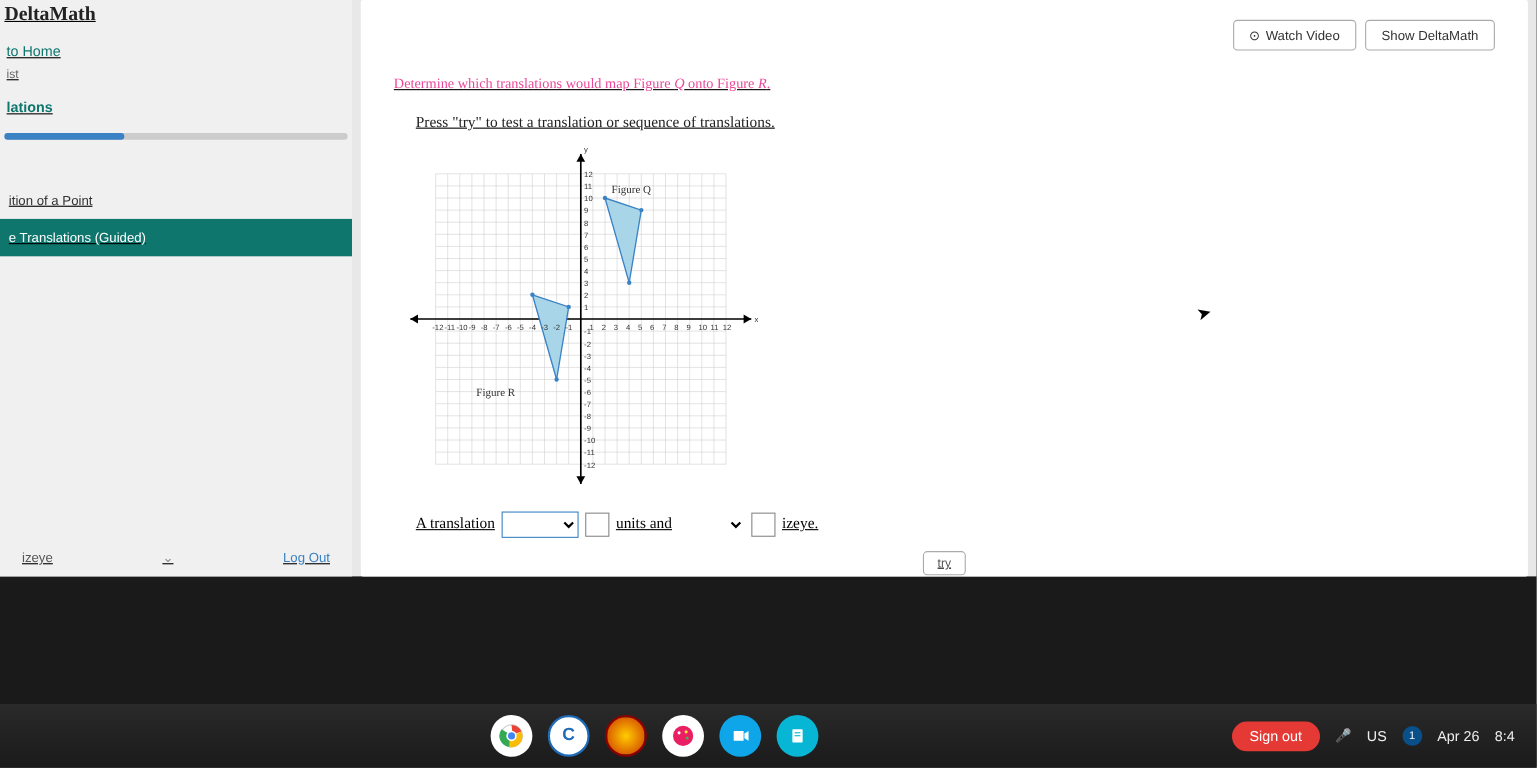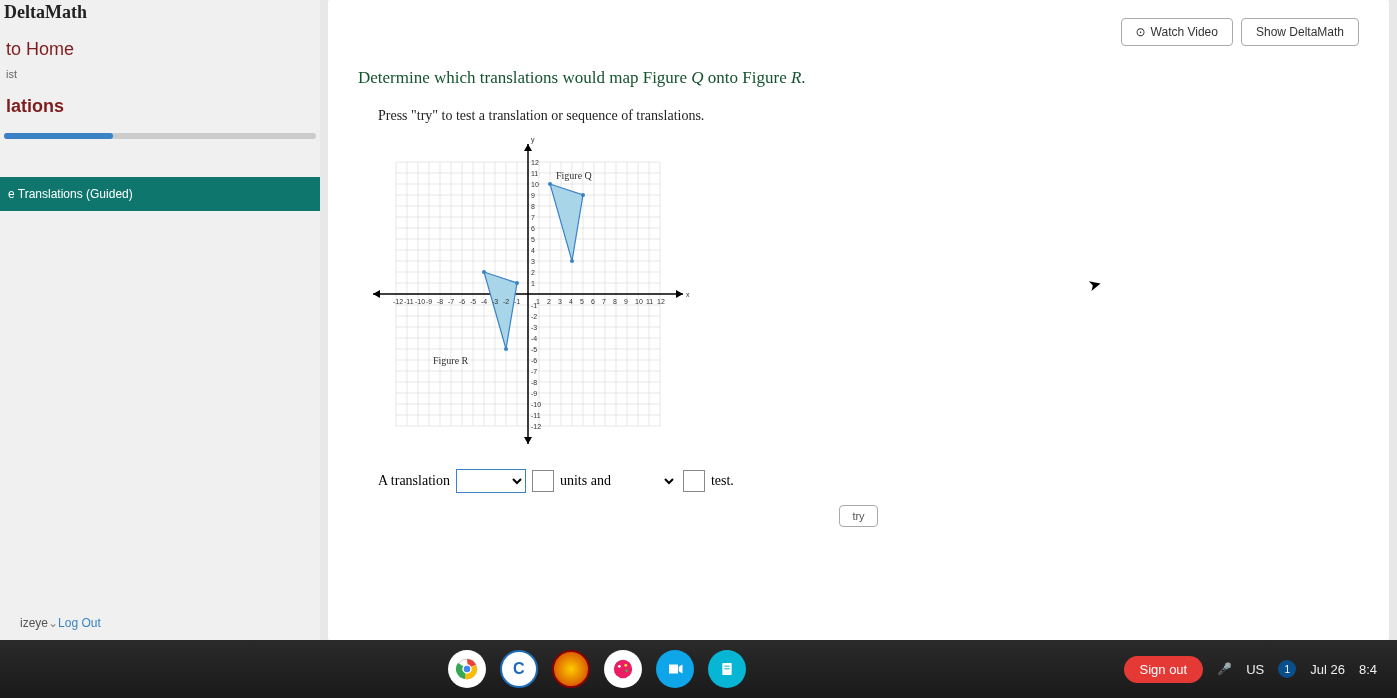--- a/index.html
+++ b/index.html
@@ -7,44 +7,45 @@
     font-family: Arial, sans-serif;
     background: #1a1a1a;
     width: 1397px;
     height: 698px;
     overflow: hidden;
     position: relative;
   }
   .screen {
     background: #e8e8e8;
     width: 100%;
-    height: 640px;
+    height: 524px;
     display: flex;
     position: relative;
+    text-decoration: underline;
   }
   .sidebar {
     width: 320px;
     background: #f0f0f0;
     padding: 0;
     display: flex;
     flex-direction: column;
     justify-content: space-between;
   }
   .sidebar-top { padding: 0 0 10px 0; }
   .brand {
     font-family: Georgia, serif;
     font-size: 18px;
     font-weight: bold;
     padding: 2px 10px 8px 4px;
     color: #222;
   }
   .nav-item {
     padding: 8px 6px;
-    font-size: 18px;
-    color: #7f1d1d;
+    font-size: 13px;
+    color: #0f766e;
     cursor: pointer;
   }
   .progress-wrap { padding: 8px 4px; }
   .progress-bar {
     height: 6px;
     background: #ccc;
     border-radius: 3px;
     width: 100%;
     position: relative;
   }
@@ -60,21 +61,21 @@
     color: #333;
     cursor: pointer;
   }
   .sub-item.active {
     background: #0f766e;
     color: #fff;
   }
   .sidebar-bottom {
     padding: 10px 20px;
     display: flex;
-    justify-content: flex-start;
+    justify-content: space-between;
     align-items: center;
     font-size: 12px;
     color: #555;
   }
   .logout { color: #3b82c4; cursor: pointer; }
   .chev { color:#888; cursor:pointer; }
 
   .main {
     flex: 1;
     background: #fff;
@@ -104,22 +105,22 @@
   }
   .q-header {
     font-family: Georgia, serif;
     font-size: 16px;
     color: #6d28d9;
     margin-bottom: 30px;
     text-align: right;
   }
   .q-text {
     font-family: Georgia, serif;
-    font-size: 17px;
-    color: #14532d;
+    font-size: 13px;
+    color: #ec4899;
     margin-bottom: 20px;
   }
   .q-sub {
     font-family: Georgia, serif;
     font-size: 14px;
     color: #222;
     margin-bottom: 10px;
     margin-left: 20px;
   }
   .graph-container {
@@ -213,20 +214,21 @@
       <div class="brand">DeltaMath</div>
       <div class="nav-item">to Home</div>
       <div class="nav-item" style="padding-top:0;font-size:11px;color:#666">ist</div>
       <div class="nav-item" style="font-weight:bold">lations</div>
       <div class="progress-wrap">
         <div class="progress-bar">
             <div class="progress-fill"></div>
           </div>
       </div>
       <div style="height:30px"></div>
+      <div class="sub-item">ition of a Point</div>
       <div class="sub-item active">e Translations (Guided)</div>
     </div>
     <div class="sidebar-bottom">
       <span>izeye</span>
       <span class="chev">⌄</span>
       <span class="logout">Log Out</span>
     </div>
   </div>
 
   <div class="main">
@@ -383,21 +385,21 @@
     </div>
     <div class="cursor-arrow" style="top:275px; left:760px;">➤</div>
 
     <div class="answer-row">
       <span>A translation</span>
       <select class="dir"><option></option></select>
       <span class="num-box"></span>
       <span>units and</span>
       <select class="dir2"><option></option></select>
       <span class="num-box"></span>
-      <span>test.</span>
+      <span>izeye.</span>
     </div>
 
     <button class="try-btn">try</button>
   </div>
 </div>
 
 <div class="taskbar">
   <div class="tb-left"></div>
   <div class="tb-center">
     <div class="tb-icon" style="background:#fff">
@@ -431,16 +433,16 @@
           <rect x="8" y="7" width="8" height="1.5" fill="#06b6d4"></rect>
           <rect x="8" y="11" width="8" height="1.5" fill="#06b6d4"></rect>
         </svg>
     </div>
   </div>
   <div class="tb-right">
     <div class="signout">Sign out</div>
     <span style="color:#ccc">🎤</span>
     <span class="tb-stat">US</span>
     <span class="badge-circle">1</span>
-    <span class="tb-stat">Jul 26</span>
+    <span class="tb-stat">Apr 26</span>
     <span class="tb-stat">8:4</span>
   </div>
 </div>
 
 </body></html>

